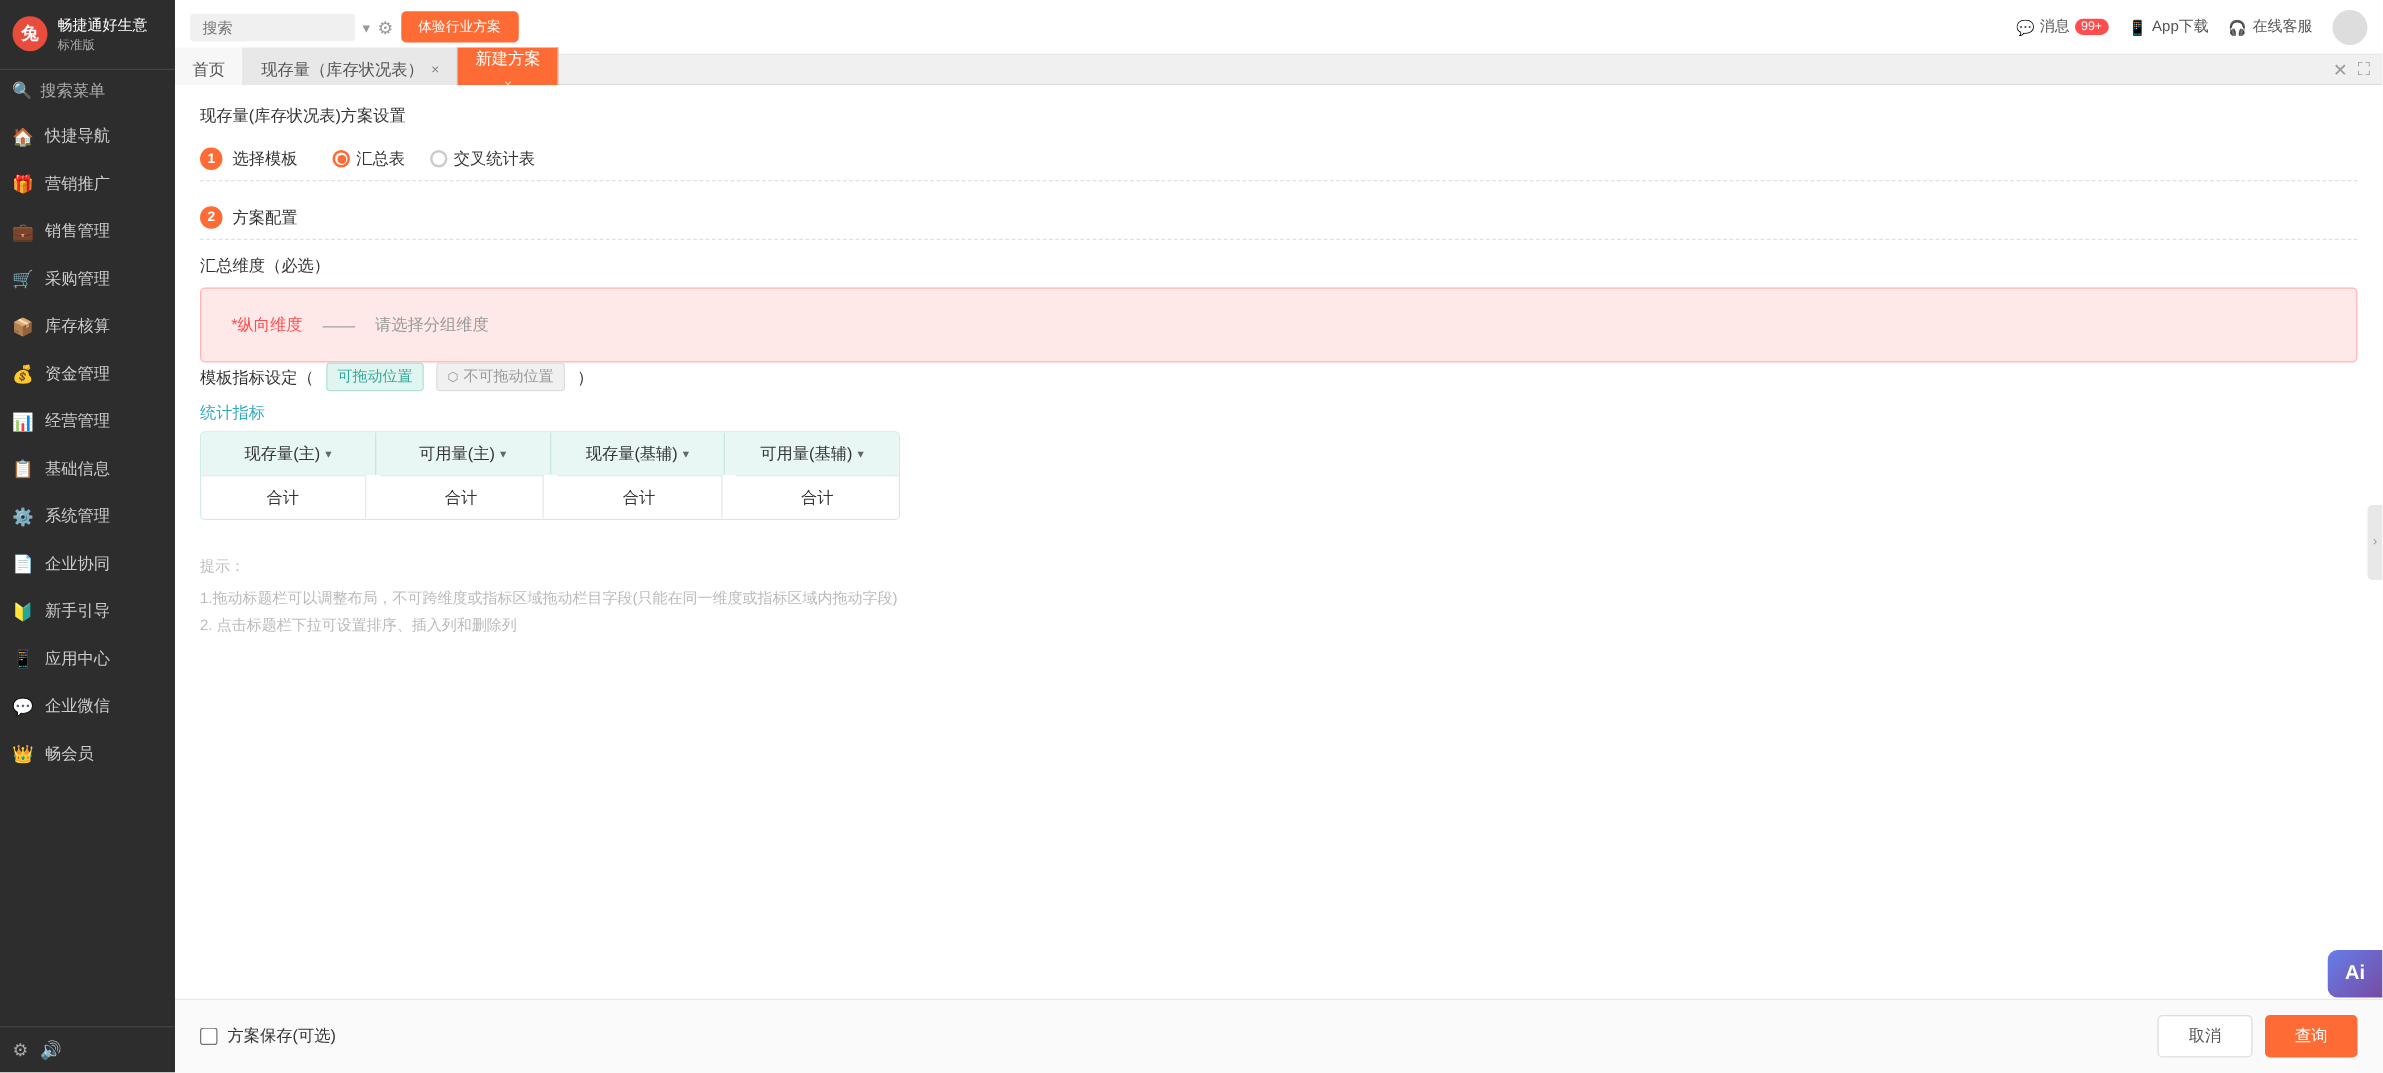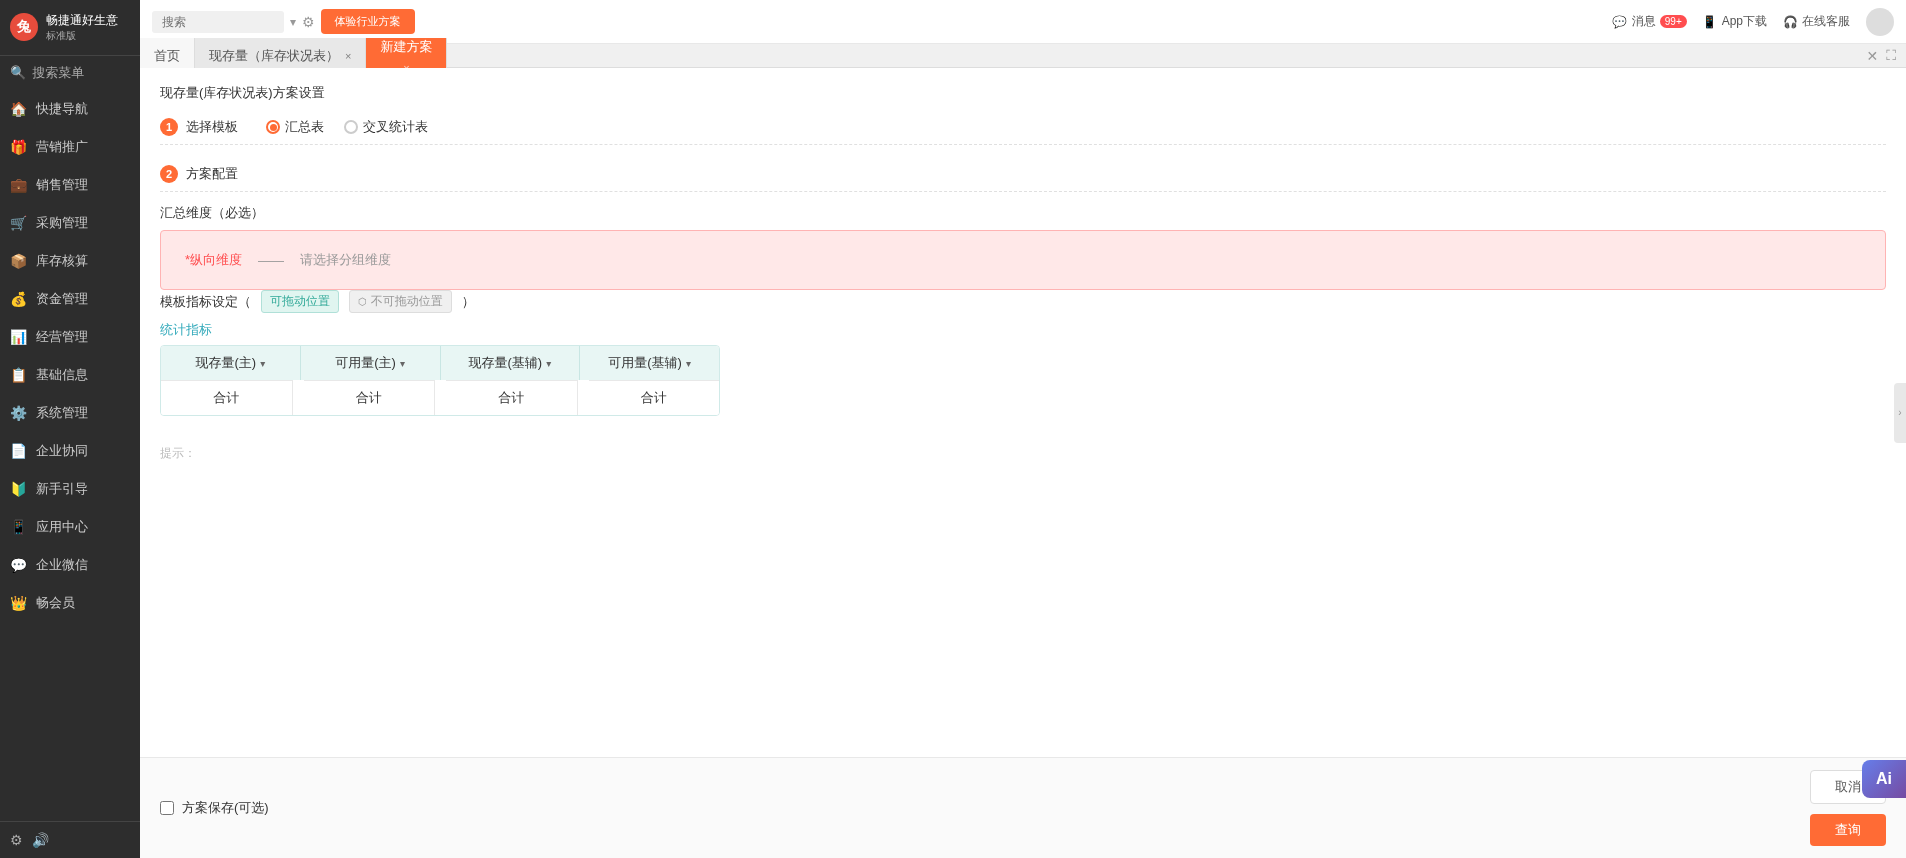--- a/index.html
+++ b/index.html
@@ -268,21 +268,21 @@
     .footer-bar {
       background: #fafafa;
       border-top: 1px solid #e8e8e8;
       padding: 12px 20px;
       display: flex;
       align-items: center;
       gap: 8px;
     }
     .footer-checkbox { width: 14px; height: 14px; cursor: pointer; }
     .footer-label { font-size: 13px; color: #333; }
-    .footer-actions { margin-left: auto; display: flex; gap: 10px; flex-direction: column; }
+    .footer-actions { margin-left: auto; display: flex; gap: 10px; }
     .btn-cancel {
       background: #fff;
       border: 1px solid #ddd;
       border-radius: 4px;
       padding: 7px 24px;
       font-size: 13px;
       color: #555;
       cursor: pointer;
     }
     .btn-query {
@@ -523,20 +523,22 @@
                 <div class="stats-data-cell">合计</div>
                 <div class="stats-data-cell">合计</div>
                 <div class="stats-data-cell">合计</div>
                 <div class="stats-data-cell">合计</div>
               </div>
             </div>
           </div>
 
           <div class="tips-section">
             <div class="tips-title">提示：</div>
+            <div class="tip-item">1.拖动标题栏可以调整布局，不可跨维度或指标区域拖动栏目字段(只能在同一维度或指标区域内拖动字段)</div>
+            <div class="tip-item">2. 点击标题栏下拉可设置排序、插入列和删除列</div>
           </div>
         </div>
       </div>
     </div>
 
     <div class="right-panel-indicator">
       <span style="font-size:10px;color:#999;">›</span>
     </div>
   </div>
 

